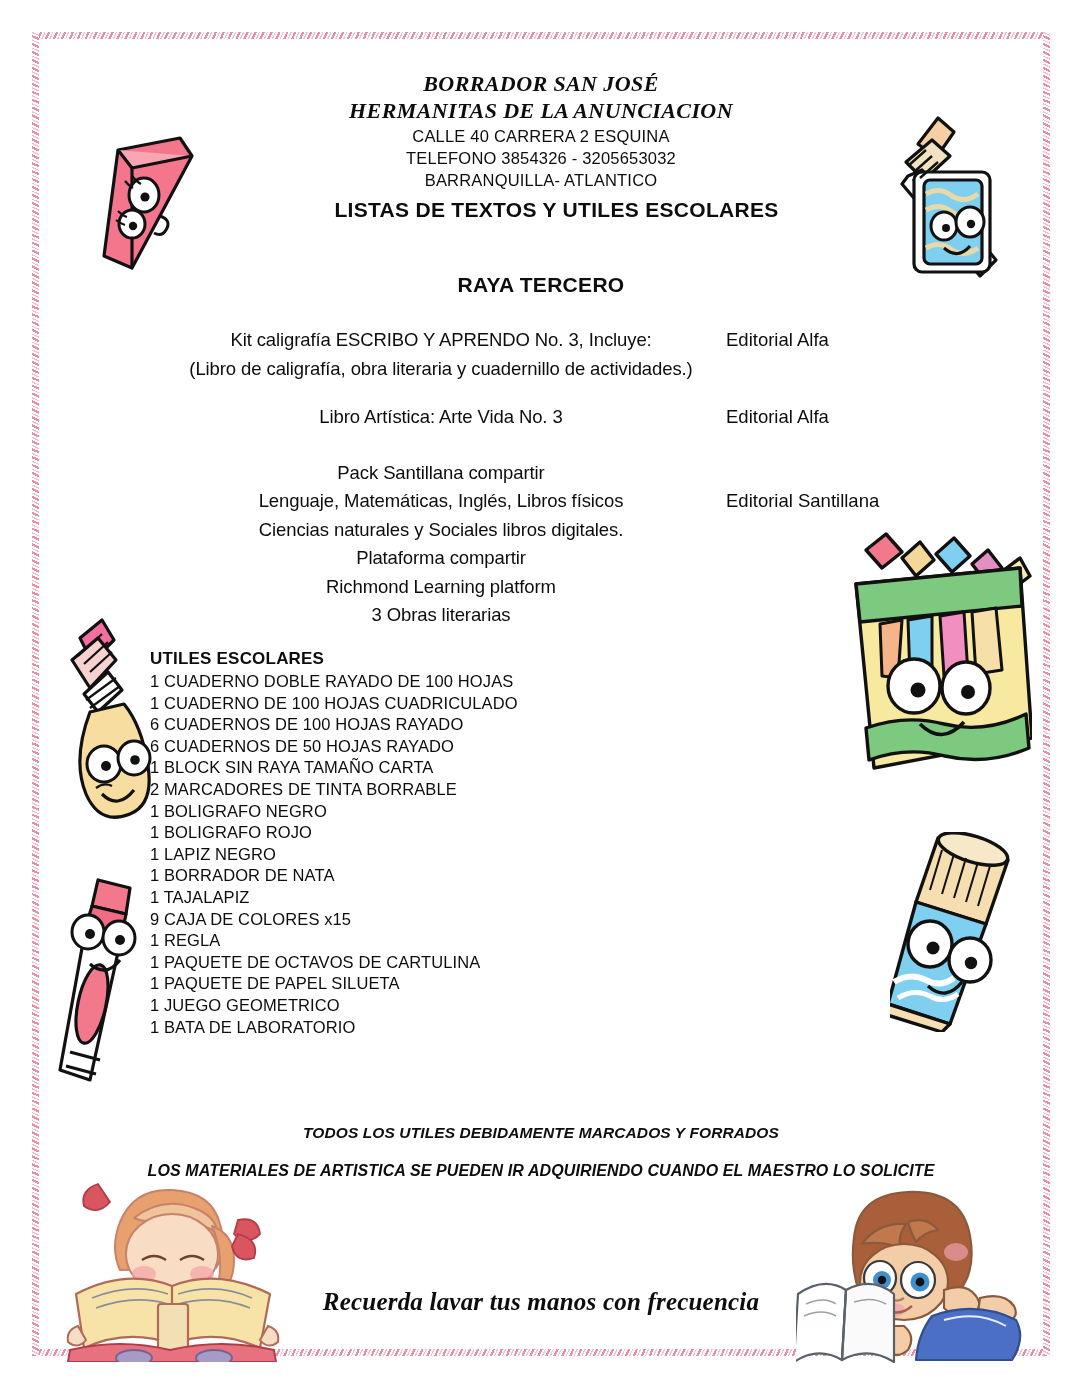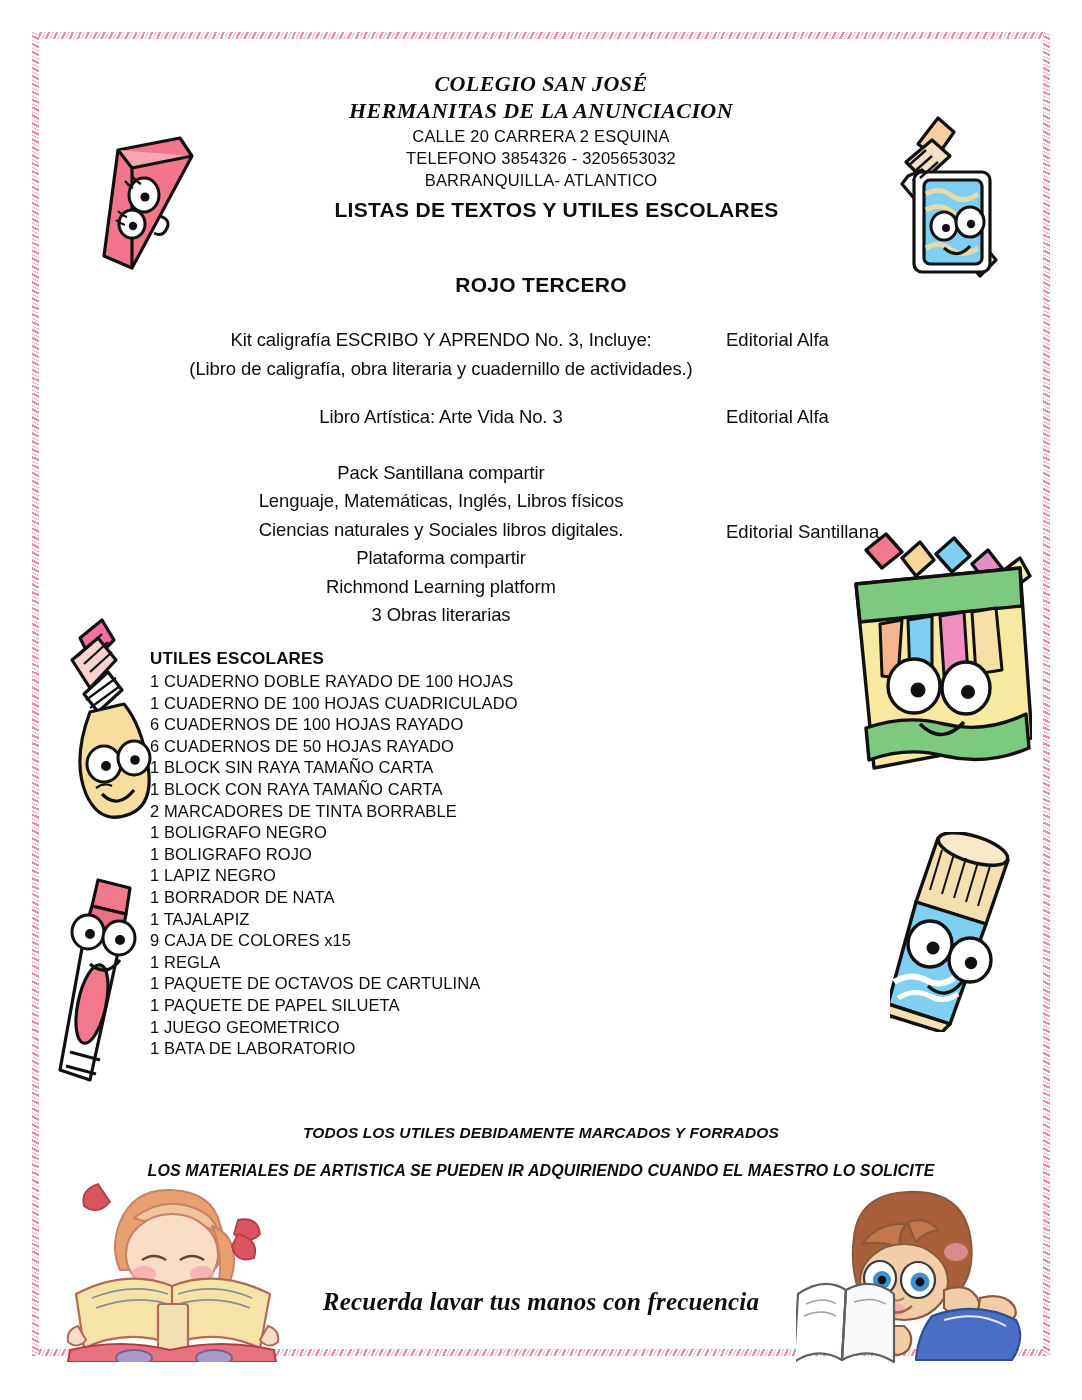--- a/index.html
+++ b/index.html
@@ -96,21 +96,21 @@
   }
   .publisher {
     position: absolute;
     left: 585px;
     top: 0;
     font-size: 18.5px;
     line-height: 28.5px;
     white-space: nowrap;
   }
   .group-santillana { margin-top: 27px; }
-  .group-santillana .publisher { top: 28.5px; margin-top: 31px; }
+  .group-santillana .publisher { top: 28.5px; }
 
   
   .supplies { position: absolute; left: 150px; top: 648px; }
   .supplies-heading {
     font-size: 17px;
     font-weight: bold;
     line-height: 22px;
     letter-spacing: .2px;
     margin-bottom: 1px;
   }
@@ -157,29 +157,29 @@
 <body>
 
 <div class="page-border">
   <div class="edge top"></div>
   <div class="edge bottom"></div>
   <div class="edge left"></div>
   <div class="edge right"></div>
 </div>
 
 <div class="header">
-  <div class="school-name">COLEGIO SAN JOSÉ</div>
+  <div class="school-name">BORRADOR SAN JOSÉ</div>
   <div class="school-order">HERMANITAS DE LA ANUNCIACION</div>
-  <div class="addr-line">CALLE 20 CARRERA 2 ESQUINA</div>
+  <div class="addr-line">CALLE 40 CARRERA 2 ESQUINA</div>
   <div class="addr-line">TELEFONO 3854326 - 3205653032</div>
   <div class="addr-line">BARRANQUILLA- ATLANTICO</div>
 </div>
 
 <div class="doc-title">LISTAS DE TEXTOS Y UTILES ESCOLARES</div>
-<div class="grade-title">ROJO TERCERO</div>
+<div class="grade-title">RAYA TERCERO</div>
 
 <div class="books">
 
   <div class="book-group">
     <div class="book-lines">
       <div class="book-line">Kit caligrafía ESCRIBO Y APRENDO No. 3, Incluye:</div>
       <div class="book-line">(Libro de caligrafía, obra literaria y cuadernillo de actividades.)</div>
     </div>
     <div class="publisher">Editorial Alfa</div>
   </div>
@@ -205,21 +205,20 @@
 
 </div>
 
 <div class="supplies">
   <div class="supplies-heading">UTILES ESCOLARES</div>
   <div class="supply-item">1 CUADERNO DOBLE RAYADO DE 100 HOJAS</div>
   <div class="supply-item">1 CUADERNO DE 100 HOJAS CUADRICULADO</div>
   <div class="supply-item">6 CUADERNOS DE 100 HOJAS RAYADO</div>
   <div class="supply-item">6 CUADERNOS DE 50 HOJAS RAYADO</div>
   <div class="supply-item">1 BLOCK SIN RAYA TAMAÑO CARTA</div>
-  <div class="supply-item">1 BLOCK CON RAYA TAMAÑO CARTA</div>
   <div class="supply-item">2 MARCADORES DE TINTA BORRABLE</div>
   <div class="supply-item">1 BOLIGRAFO NEGRO</div>
   <div class="supply-item">1 BOLIGRAFO ROJO</div>
   <div class="supply-item">1 LAPIZ NEGRO</div>
   <div class="supply-item">1 BORRADOR DE NATA</div>
   <div class="supply-item">1 TAJALAPIZ</div>
   <div class="supply-item">9 CAJA DE COLORES x15</div>
   <div class="supply-item">1 REGLA</div>
   <div class="supply-item">1 PAQUETE DE OCTAVOS DE CARTULINA</div>
   <div class="supply-item">1 PAQUETE DE PAPEL SILUETA</div>

